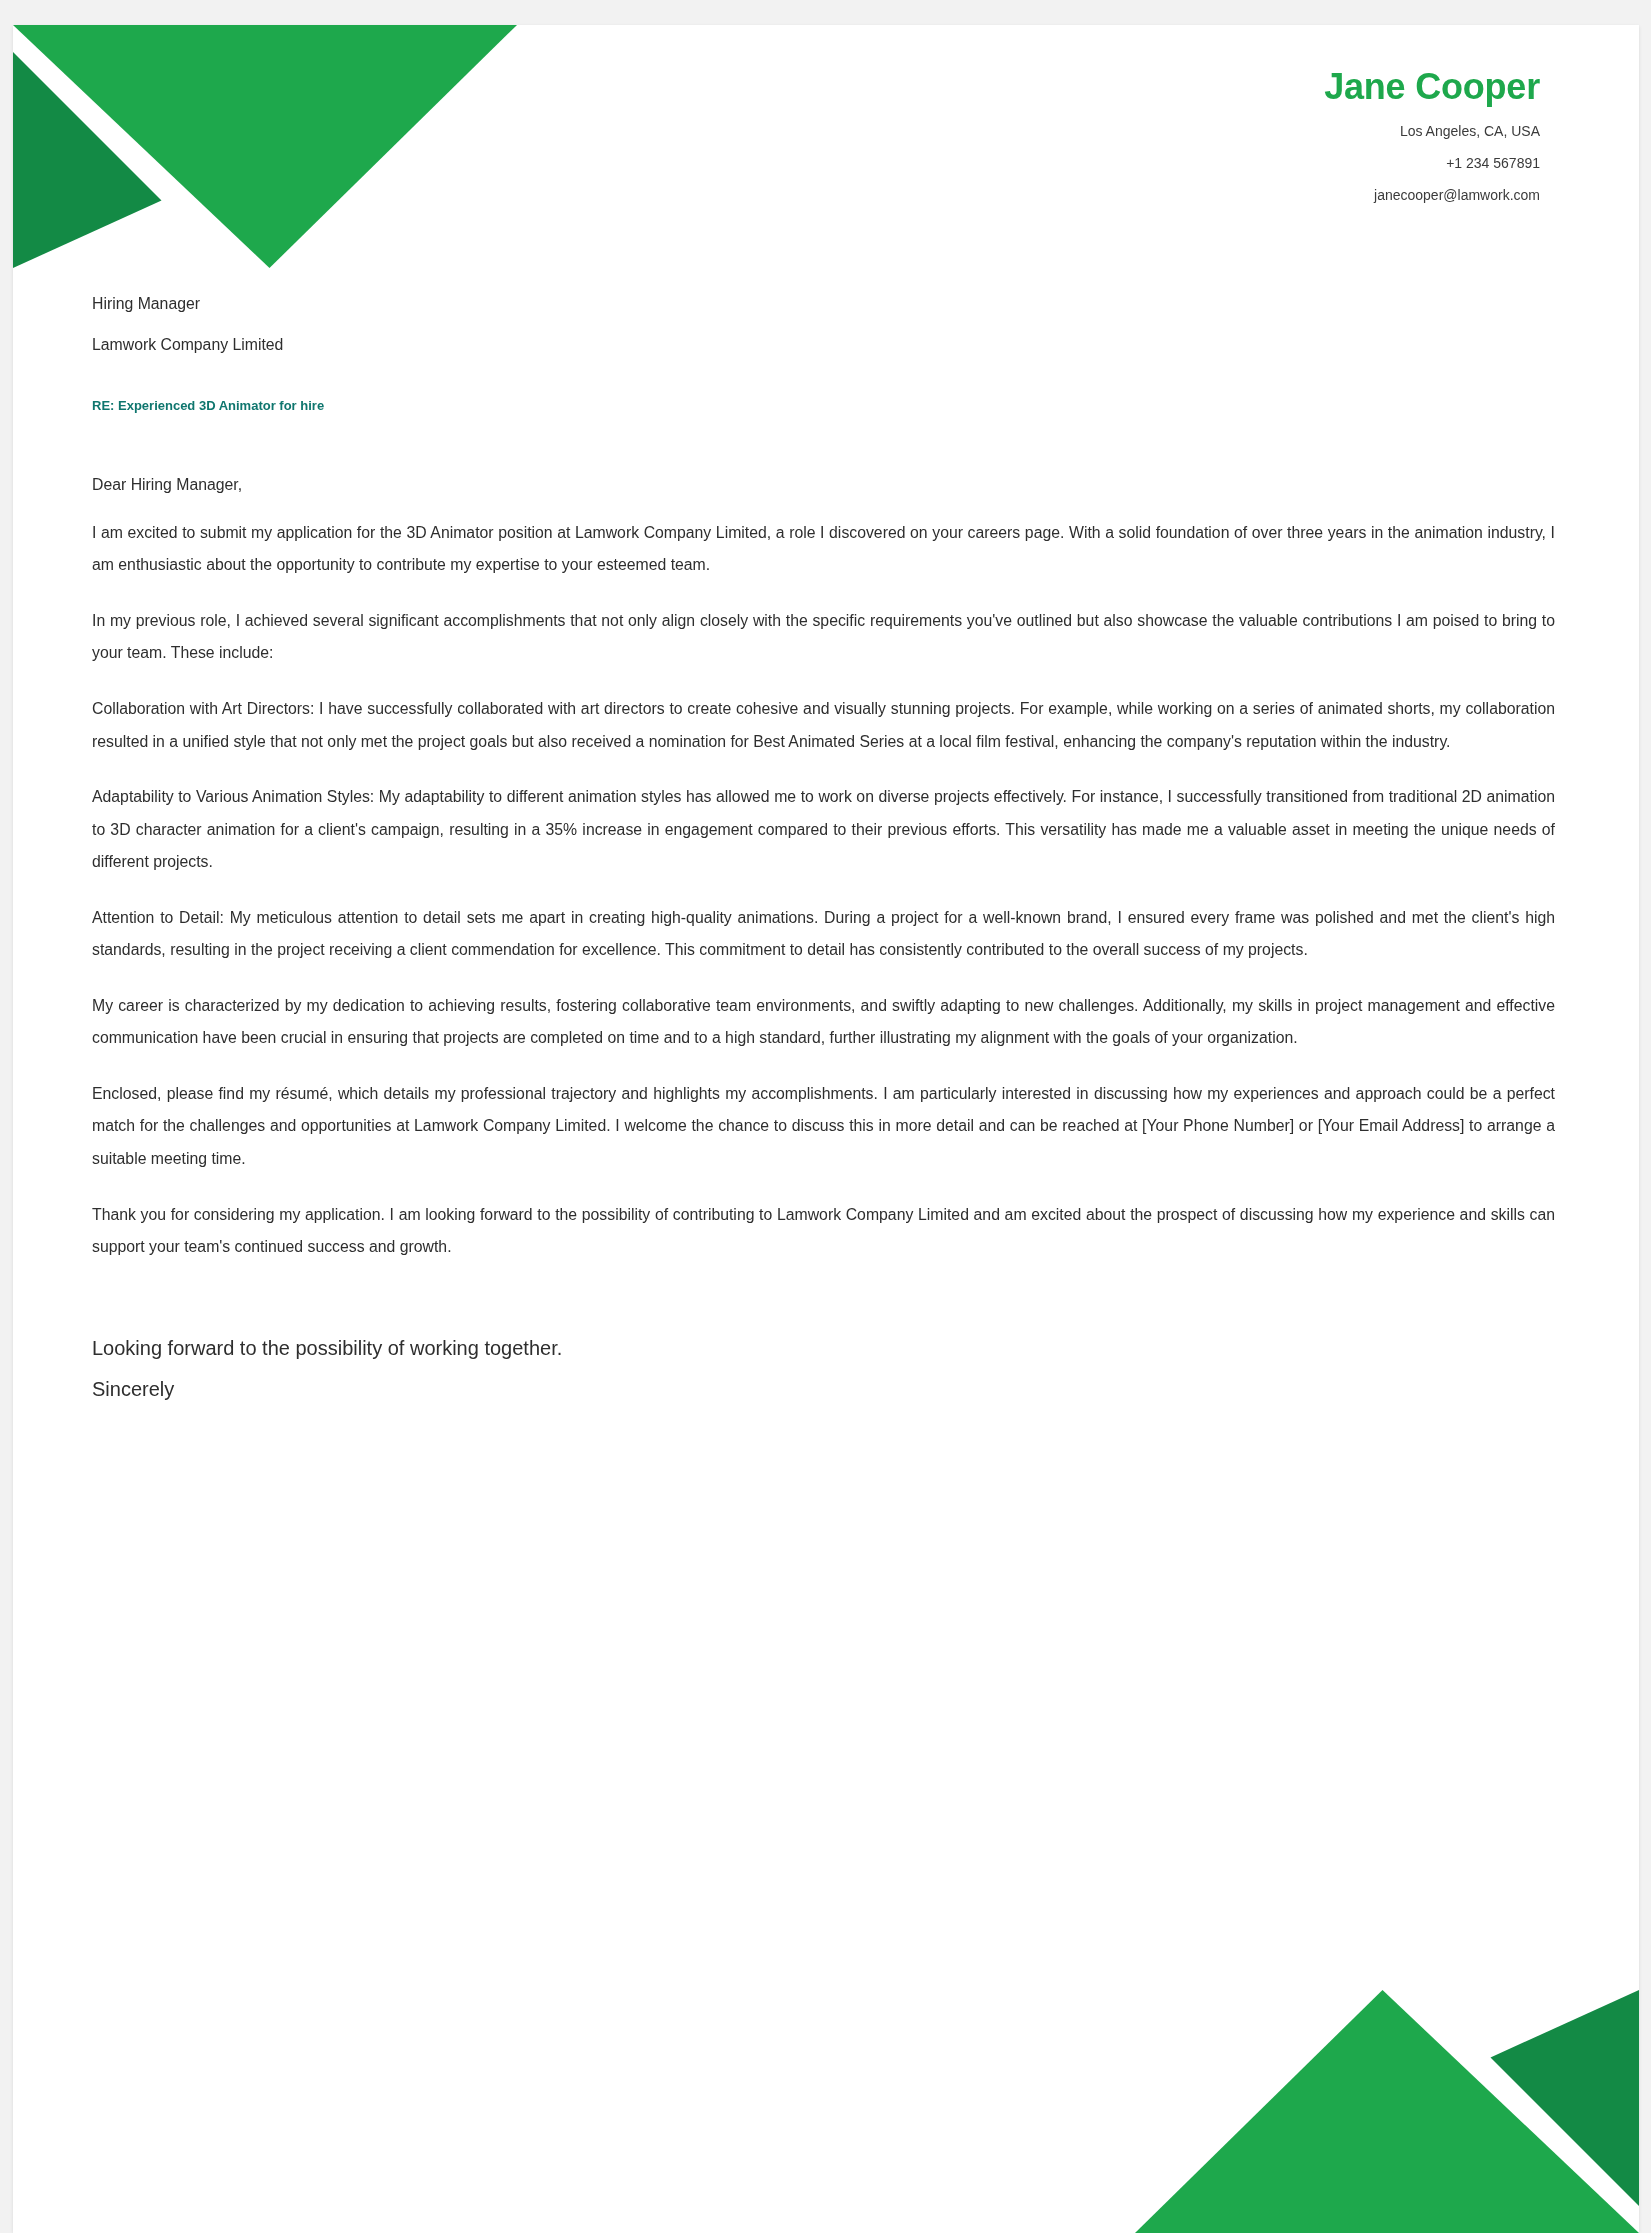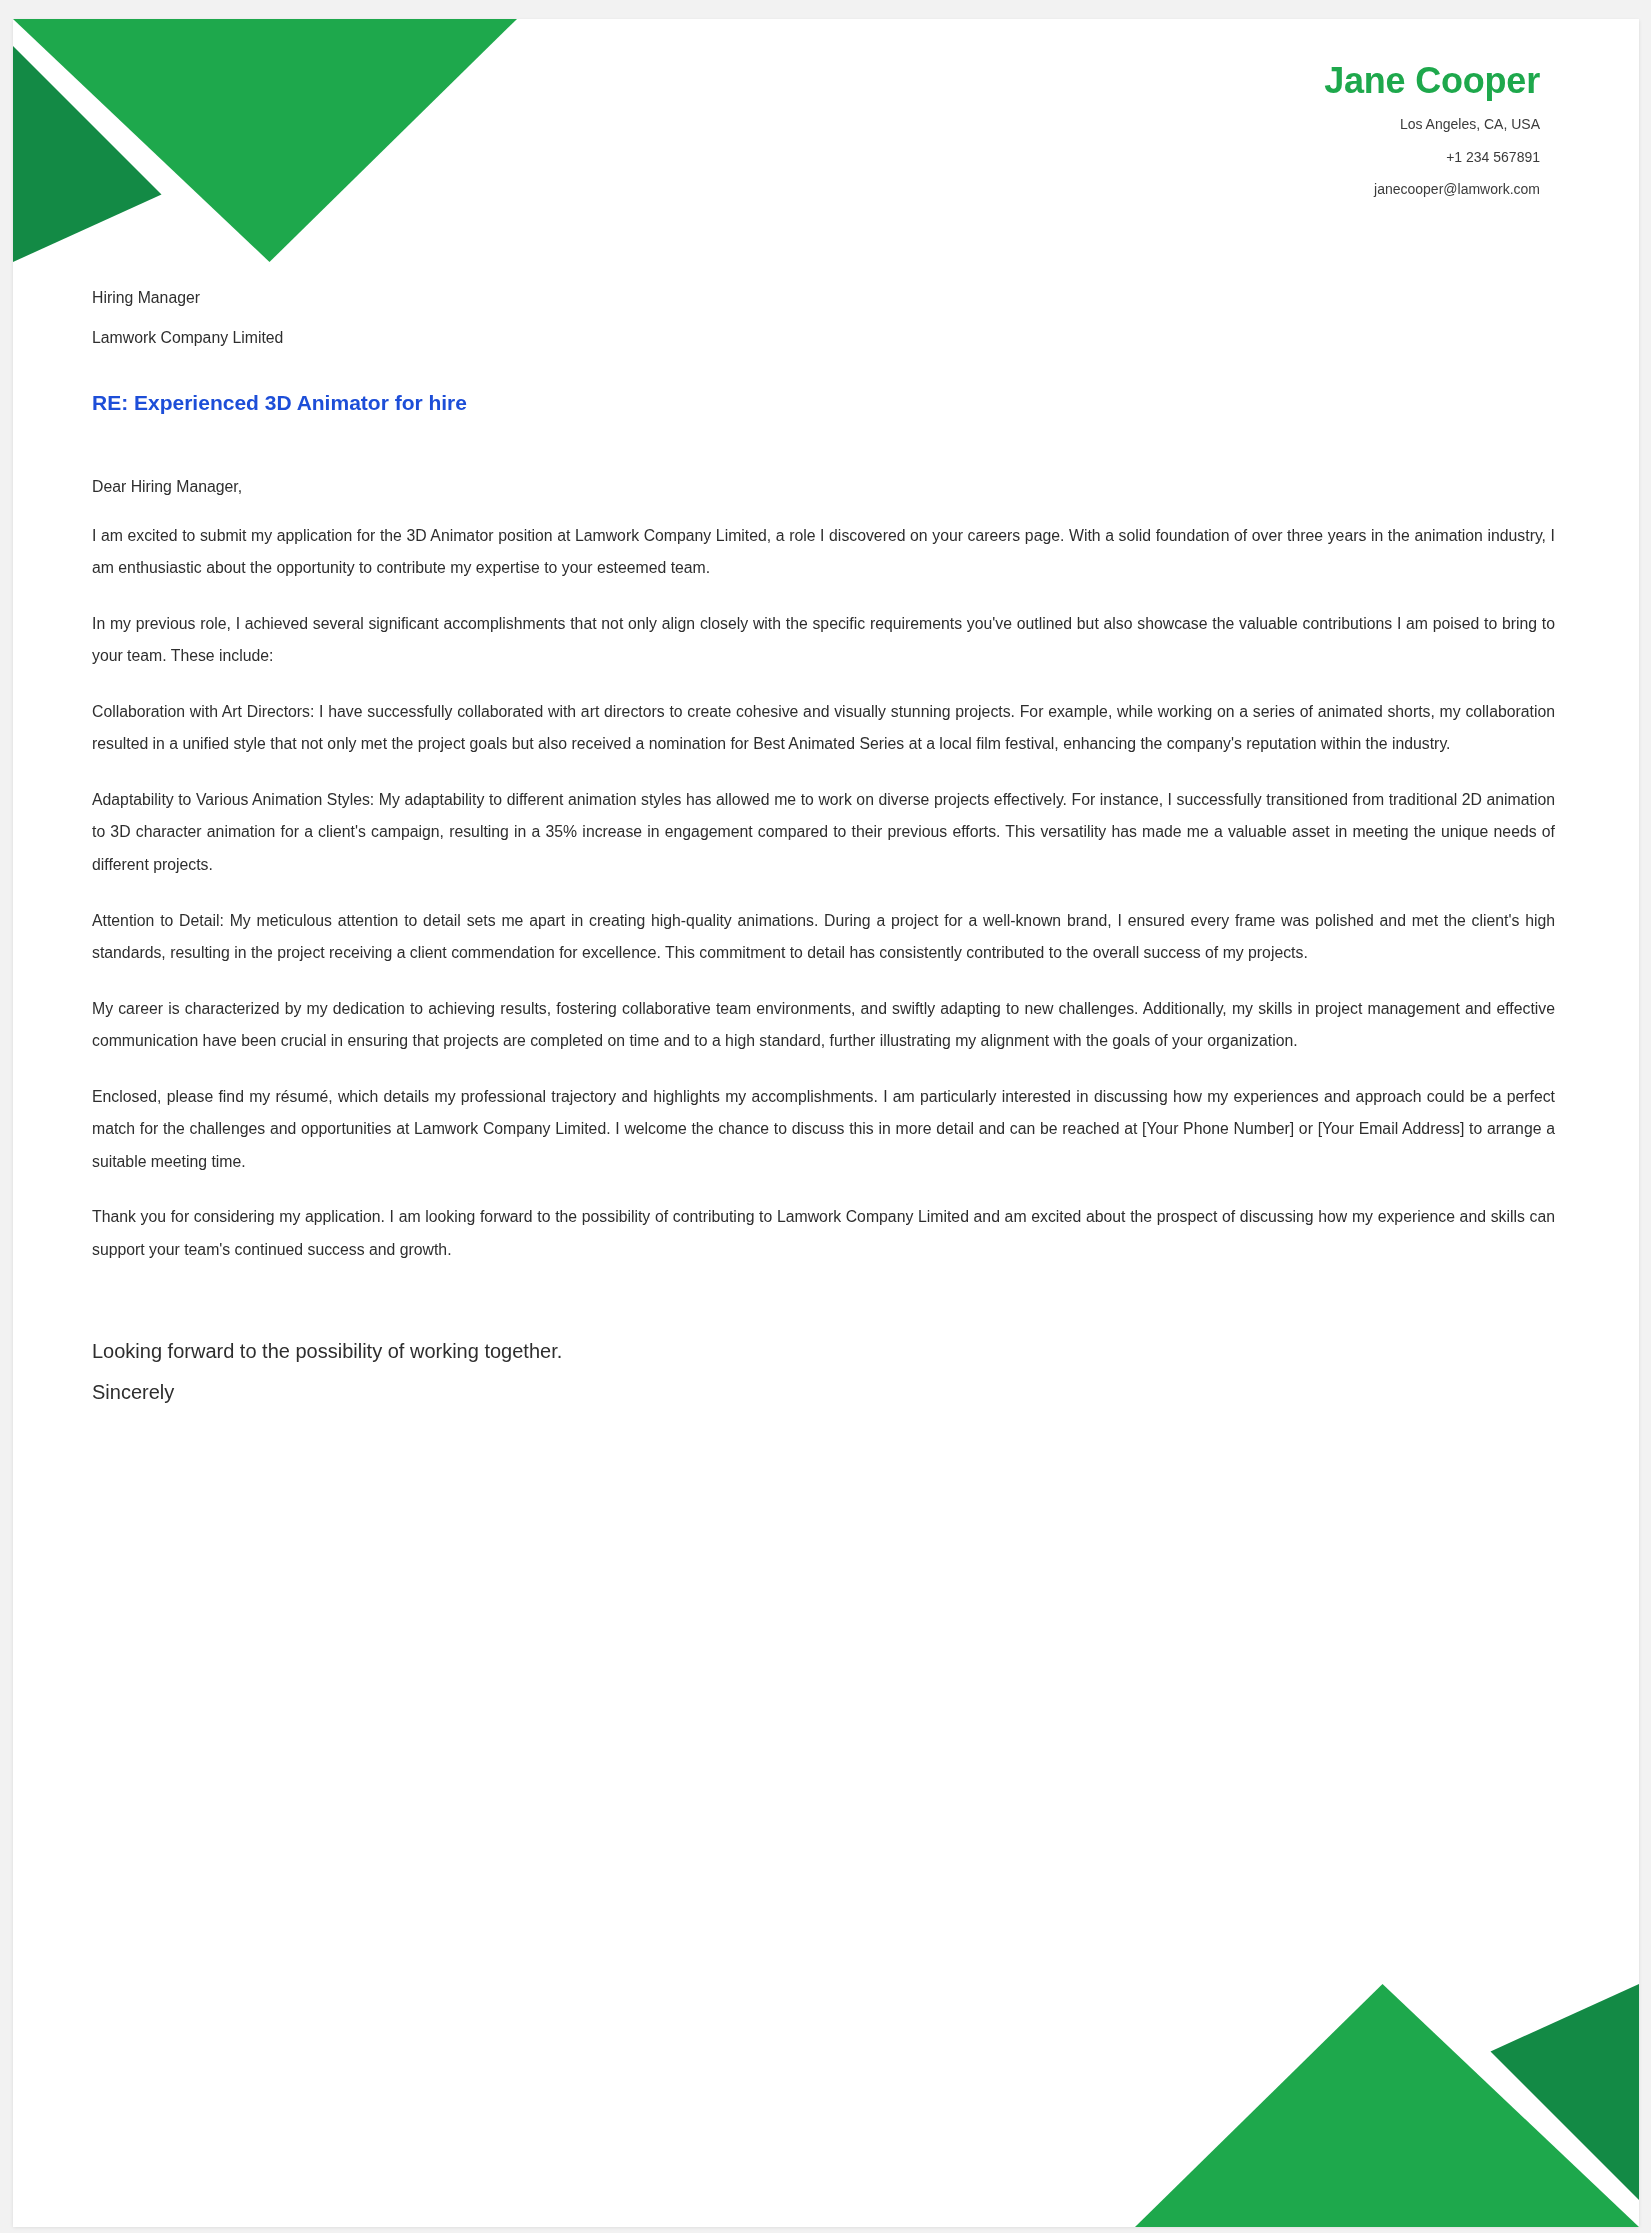--- a/index.html
+++ b/index.html
@@ -8,21 +8,21 @@
     width: 1652px;
     height: 2233px;
     background: #f2f2f2;
     font-family: "Liberation Sans", sans-serif;
   }
 
   .page-wrap {
     width: 1652px;
     height: 2233px;
     display: flex;
-    align-items: center;
+    align-items: flex-end;
     justify-content: center;
     padding: 12.6px 12.6px 0 12.6px;
     background: #f2f2f2;
   }
 
   .letter {
     position: relative;
     width: 1626px;
     height: 2208px;
     background: #ffffff;
@@ -89,23 +89,23 @@
     margin-bottom: 12.6px;
   }
   .recipient-line {
     font-size: 15.8px;
     color: #2e2e2e;
     margin-bottom: 21.6px;
     line-height: 1.2;
   }
 
   .subject {
-    font-size: 21px;
+    font-size: 13px;
     font-weight: bold;
-    color: #1d4ed8;
+    color: #0f766e;
     margin-top: 43px;
     margin-bottom: 0;
   }
 
   .salutation {
     font-size: 15.8px;
     color: #2e2e2e;
     margin-top: 63px;
   }
 

